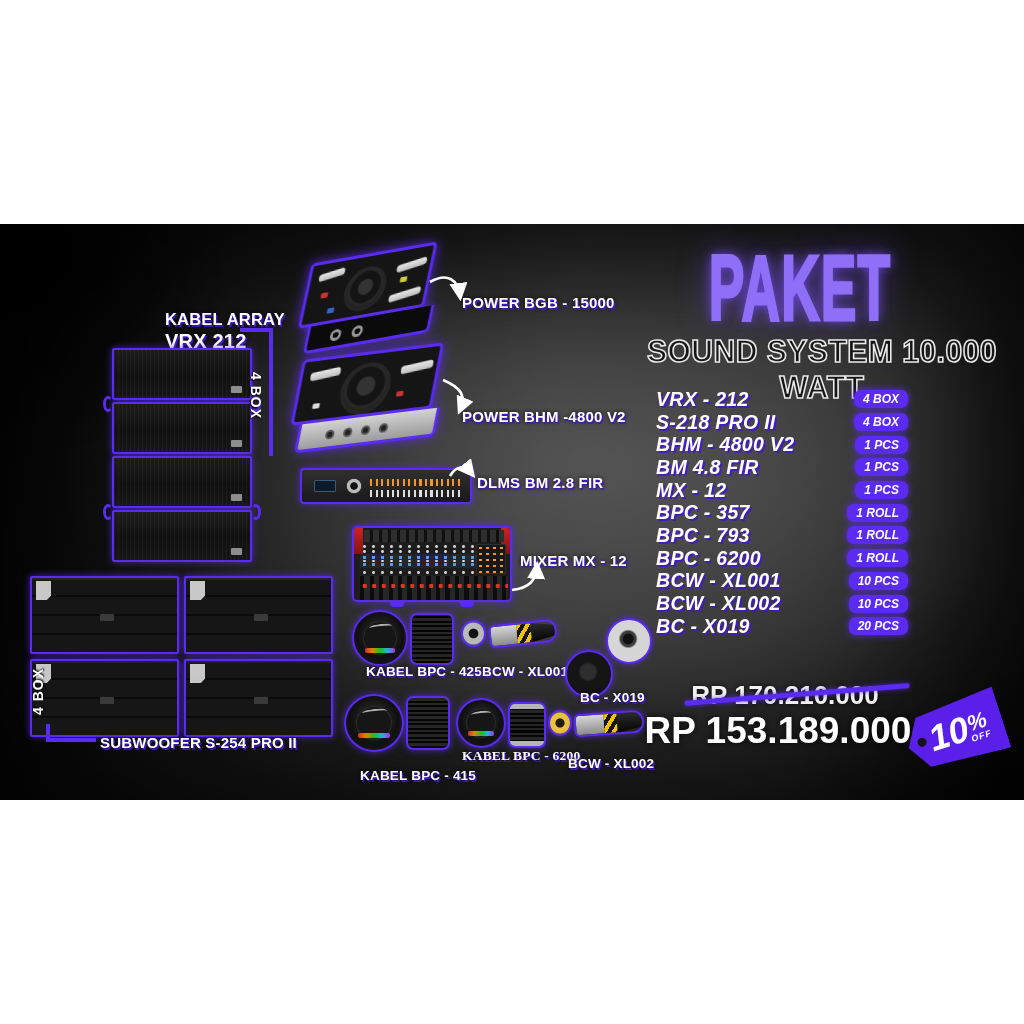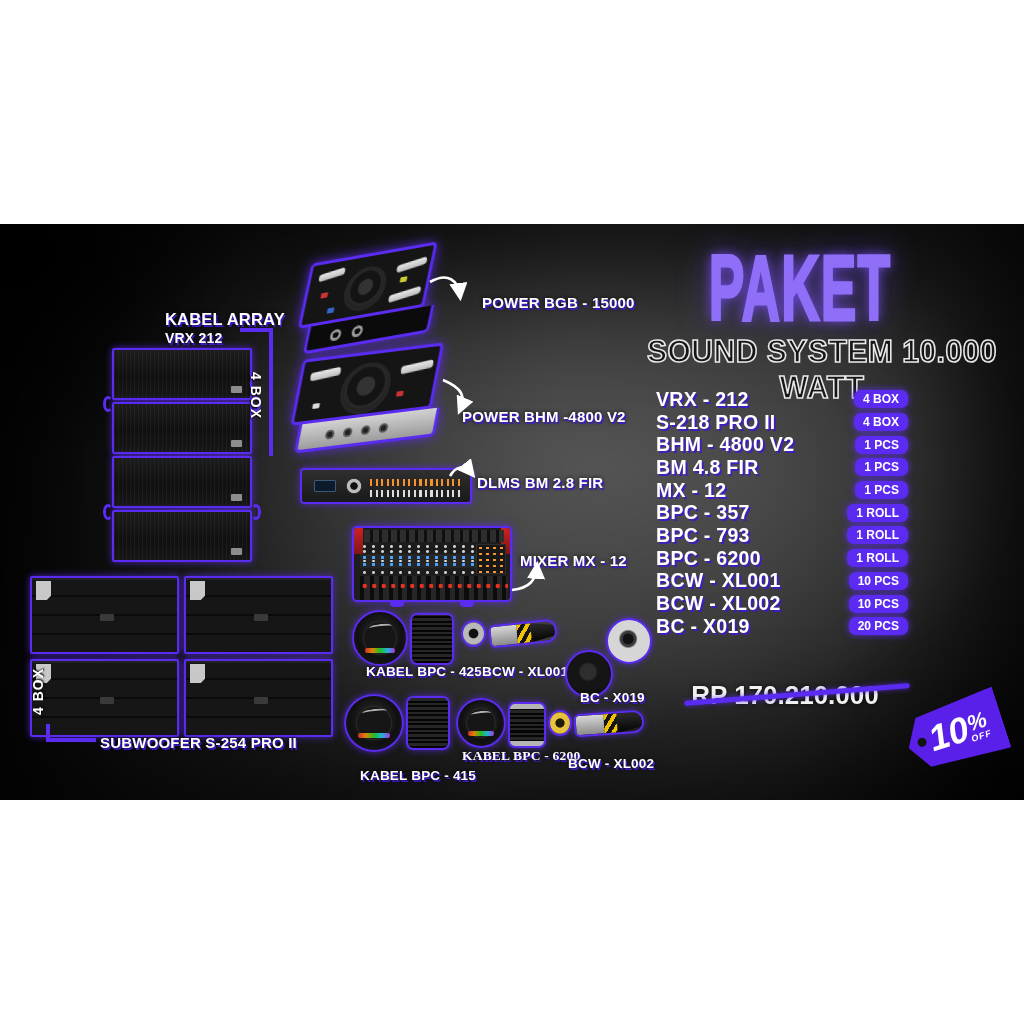--- a/index.html
+++ b/index.html
@@ -21,21 +21,21 @@
   
   .title { left:620px; top:22px; width:360px; text-align:center;
     font-size:92px; line-height:.92; font-weight:700; color:#8f6ff7;
     -webkit-text-stroke:3px #8f6ff7; letter-spacing:2px; transform:scaleX(.58);
     text-shadow:0 0 16px rgba(122,80,255,.95), 0 0 42px rgba(122,80,255,.6); }
   .subtitle { left:622px; top:110px; width:400px; text-align:center;
     font-size:31px; font-weight:700; letter-spacing:.5px; color:#161616;
     -webkit-text-stroke:1.6px #e9e9e9; transform:scaleX(.97); }
 
   
-  .pkg-list { left:656px; top:164px; width:252px; }
+  .pkg-list { left:656px; top:164px; width:252px;font-style:italic; }
   .pkg-row { height:22.7px; display:flex; align-items:center; justify-content:space-between; }
   .pkg-name { font-size:19.5px; font-weight:700; color:#ffffff; letter-spacing:.3px;
     text-shadow:2px 2px 0 rgba(64,24,208,.85); white-space:nowrap; }
   .pkg-badge { font-size:12px; font-weight:700; color:#ffffff; background:#5b2bf2;
     padding:2px 9px; border-radius:7px; box-shadow:0 0 7px rgba(96,48,245,.9); white-space:nowrap; }
 
   
   .old-price { left:650px; top:456px; width:270px; text-align:center; font-size:26px;
     font-weight:700; color:#f2f2f2; text-shadow:0 0 5px rgba(0,0,0,.8); }
   .strike { left:684px; top:468px; width:226px; height:5px; background:#5a2bf0;
@@ -169,21 +169,21 @@
 </style>
 </head>
 <body>
 
 <div class="banner">
 
   <div class="abs title">PAKET</div>
   <div class="abs subtitle">SOUND SYSTEM 10.000 WATT</div>
 
   <div class="abs plabel" style="left:165px; top:86px; font-size:16.5px;">KABEL ARRAY</div>
-  <div class="abs plabel" style="left:165px; top:106px; font-size:14px;">VRX 212</div>
+  <div class="abs plabel" style="left:165px; top:106px; font-size:20px;">VRX 212</div>
   <div class="abs la-stack">
     <div class="la-box">
         <span class="la-logo"></span>
       </div>
     <div class="la-box">
         <span class="la-logo"></span>
       </div>
     <div class="la-box">
         <span class="la-logo"></span>
       </div>
@@ -228,21 +228,21 @@
       <div class="hs" style="left:86px; top:40px; width:32px; height:7px; transform:rotate(-8deg);"></div>
       <span class="chip c-red" style="left:14px; top:28px;"></span>
       <span class="chip c-blue" style="left:24px; top:44px;"></span>
       <span class="chip c-yel" style="left:94px; top:26px;"></span>
     </div>
     <div class="amp-front" style="height:26px; transform:skewX(-22deg) translateX(-7px); background:#0b0b0b;">
       <span class="xlr-dot" style="left:22px; top:7px;"></span>
       <span class="xlr-dot" style="left:44px; top:7px;"></span>
     </div>
   </div>
-  <div class="abs plabel" style="left:462px; top:70px;margin-left:20px;">POWER BGB - 15000</div>
+  <div class="abs plabel" style="left:462px; top:70px;">POWER BGB - 15000</div>
 
   <div class="amp" style="left:298px; top:128px; width:142px; transform:rotate(-7deg);">
     <div class="amp-top" style="height:64px; transform:skewX(-18deg);">
       <div class="trafo" style="left:42px; top:8px; width:50px; height:50px;"></div>
       <div class="hs" style="left:8px; top:10px; width:30px; height:8px; transform:rotate(-6deg);"></div>
       <div class="hs" style="left:100px; top:14px; width:32px; height:8px; transform:rotate(-6deg);"></div>
       <span class="chip c-red" style="left:100px; top:40px;"></span>
       <span class="chip c-wht" style="left:16px; top:42px;"></span>
     </div>
     <div class="amp-front" style="height:28px; transform:skewX(-18deg) translateX(-6px); background:linear-gradient(180deg,#d2d2d2,#9c9c9c);">
@@ -363,20 +363,21 @@
         <span class="pkg-badge">10 PCS</span>
       </div>
     <div class="pkg-row">
         <span class="pkg-name">BC - X019</span>
         <span class="pkg-badge">20 PCS</span>
       </div>
   </div>
 
   <div class="abs old-price">RP 170.210.000</div>
   <div class="abs strike"></div>
+  <div class="abs new-price">RP 153.189.000</div>
   <div class="abs tag">
     <span class="abs tag-hole"></span>
     <span class="tag-num">10</span>
     <span class="tag-col">
       <span class="tag-pct">%</span>
       <span class="tag-off">OFF</span>
     </span>
   </div>
 
   <svg class="arrow-layer" width="1024" height="576" viewBox="0 0 1024 576">

